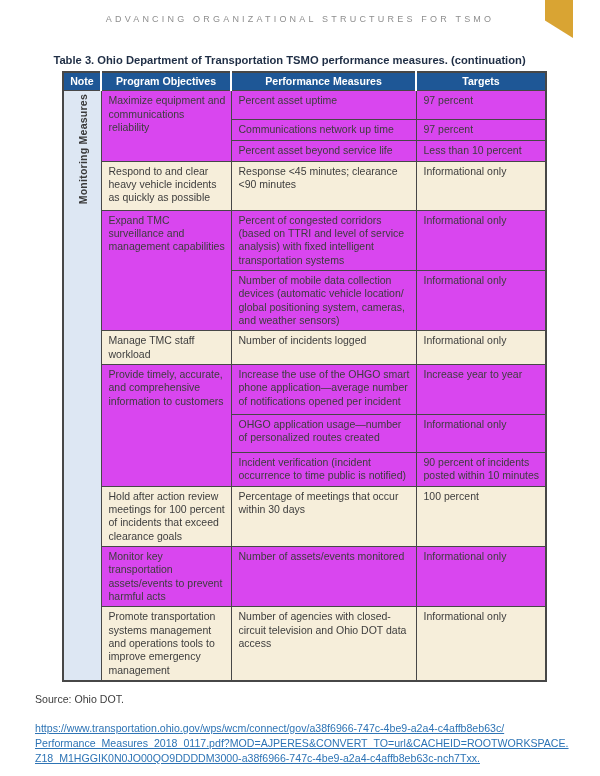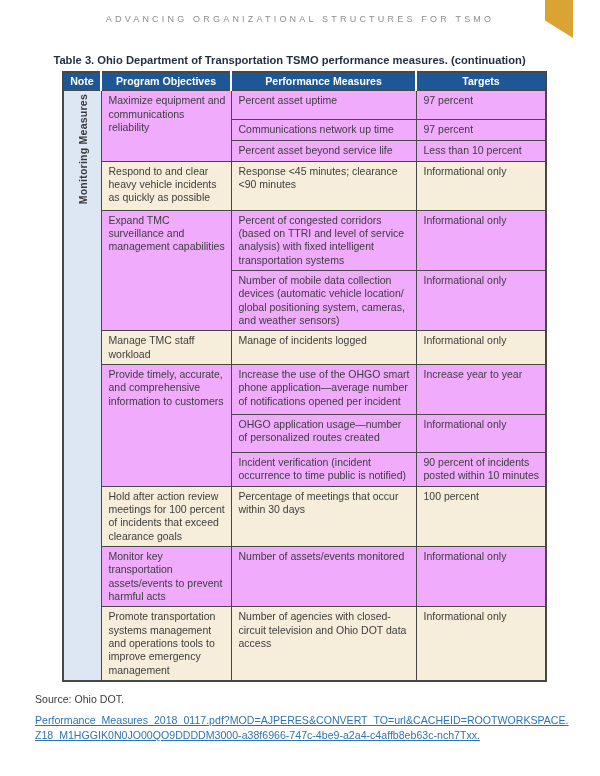--- a/index.html
+++ b/index.html
@@ -56,21 +56,21 @@
     font-weight: bold;
     font-size: 10.6px;
     height: 18px;
     text-align: center;
     padding: 2px 2px;
   }
   table.perf th.sep { border-right: 2px solid #ffffff; }
   table.perf td {
     vertical-align: top;
     padding: 3px 5px 3px 7px;
-    background: #f0abfc;
+    background: #d946ef;
   }
   td.level-cell {
     background: var(--c-level, #dde7f3) !important;
     vertical-align: middle;
     text-align: center;
     padding: 0;
   }
   .vertical-label {
     writing-mode: vertical-rl;
     transform: rotate(180deg);
@@ -80,21 +80,21 @@
     color: #3a3a3a;
     letter-spacing: 0.2px;
     white-space: nowrap;
   }
   tr.shaded td { background: var(--c-shade, #f6eeda); }
   .footer {
     margin: 11px 30px 0 35px;
     font-size: 10.6px;
     color: var(--c-text, #3d3d3d);
   }
-  .footer .source-line { margin-bottom: 8px; }
+  .footer .source-line { margin-bottom: 16px; }
   .footer .note-block { line-height: 1.42; }
   .note-link { color: var(--c-link, #2e74b5); text-decoration: none; }
   .link-line { display: block; text-decoration: underline; }
 </style>
 </head>
 <body>
 
 <div class="page">
 
   <div class="running-header">ADVANCING ORGANIZATIONAL STRUCTURES FOR TSMO</div>
@@ -146,21 +146,21 @@
         <td>Percent of congested corridors (based on TTRI and level of service analysis) with fixed intelligent transportation systems</td>
         <td>Informational only</td>
       </tr>
       <tr style="height:53px">
         <td>Number of mobile data collection devices (automatic vehicle location/ global positioning system, cameras, and weather sensors)</td>
         <td>Informational only</td>
       </tr>
 
       <tr class="shaded" style="height:30px">
         <td>Manage TMC staff workload</td>
-        <td>Manage of incidents logged</td>
+        <td>Number of incidents logged</td>
         <td>Informational only</td>
       </tr>
 
       <tr style="height:50px">
         <td rowspan="3">Provide timely, accurate, and comprehensive information to customers</td>
         <td>Increase the use of the OHGO smart phone application—average number of notifications opened per incident</td>
         <td>Increase year to year</td>
       </tr>
       <tr style="height:38px">
         <td>OHGO application usage—number of personalized routes created</td>
@@ -188,19 +188,20 @@
         <td>Number of agencies with closed-circuit television and Ohio DOT data access</td>
         <td>Informational only</td>
       </tr>
     </tbody>
   </table>
 
   <div class="footer">
     <div class="source-line">Source: Ohio DOT.</div>
     <div class="note-block">
       <a class="note-link" href="#">
+        <span class="link-line">https://www.transportation.ohio.gov/wps/wcm/connect/gov/a38f6966-747c-4be9-a2a4-c4affb8eb63c/</span>
         <span class="link-line">Performance_Measures_2018_0117.pdf?MOD=AJPERES&amp;CONVERT_TO=url&amp;CACHEID=ROOTWORKSPACE.</span>
         <span class="link-line">Z18_M1HGGIK0N0JO00QO9DDDDM3000-a38f6966-747c-4be9-a2a4-c4affb8eb63c-nch7Txx.</span>
       </a>
     </div>
   </div>
 
 </div>
 
 </body></html>

